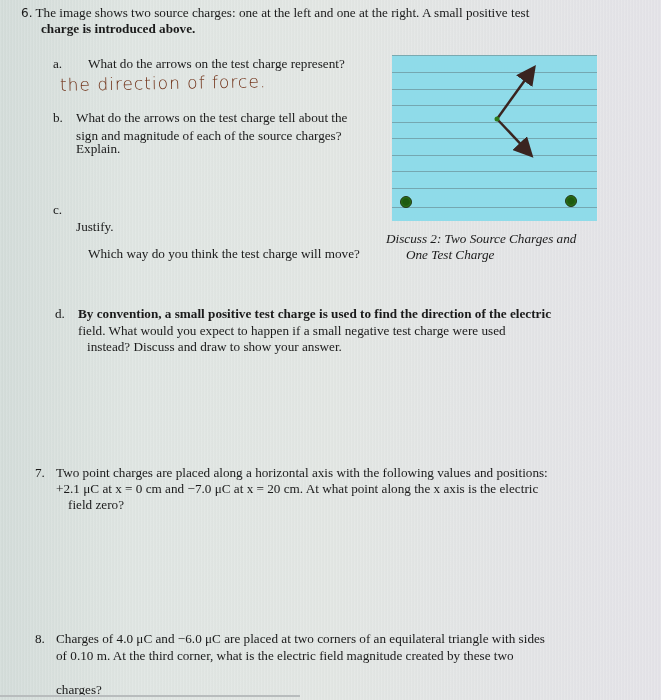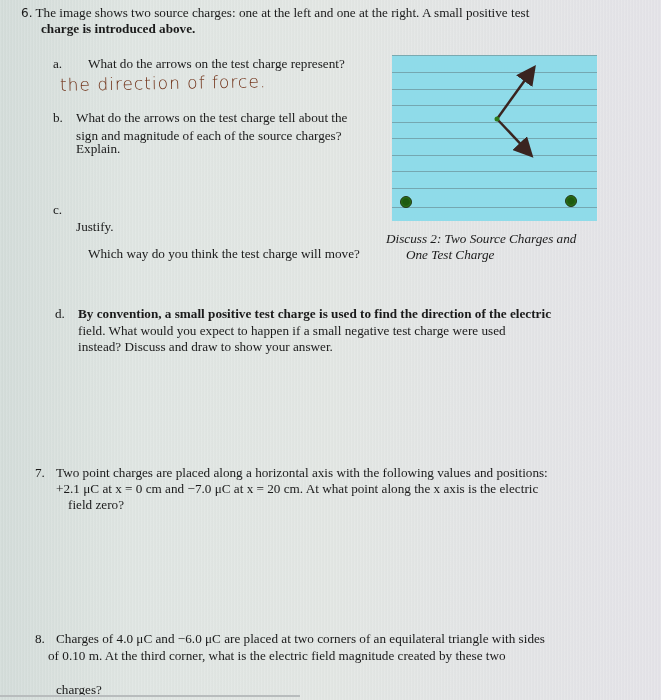--- a/index.html
+++ b/index.html
@@ -86,25 +86,25 @@
   <div class="charge" style="left:8px; top:140px;"></div>
   <div class="charge" style="left:173px; top:139px;"></div>
 </div>
 
 <div class="abs txt italic" style="left:386px; top:232px;">Discuss 2: Two Source Charges and</div>
 <div class="abs txt italic" style="left:386px; top:248px;margin-left:20px;">One Test Charge</div>
 
 <div class="abs txt" style="left:55px; top:307px;">d.</div>
 <div class="abs txt" style="left:78px; top:307px;font-weight:bold;">By convention, a small positive test charge is used to find the direction of the electric</div>
 <div class="abs txt" style="left:78px; top:324px;">field.  What would you expect to happen if a small negative test charge were used</div>
-<div class="abs txt" style="left:78px; top:340px;">instead? Discuss and draw to show your answer.</div>
+<div class="abs txt" style="left:87px; top:340px;">instead? Discuss and draw to show your answer.</div>
 
 <div class="abs txt" style="left:35px; top:466px;">7.</div>
 <div class="abs txt" style="left:56px; top:466px;">Two point charges are placed along a horizontal axis with the following values and positions:</div>
 <div class="abs txt" style="left:56px; top:482px;">+2.1 μC at x = 0 cm and −7.0 μC at x = 20 cm.  At what point along the x axis is the electric</div>
 <div class="abs txt" style="left:68px; top:498px;">field zero?</div>
 
 <div class="abs txt" style="left:35px; top:632px;">8.</div>
 <div class="abs txt" style="left:56px; top:632px;">Charges of 4.0 μC and −6.0 μC are placed at two corners of an equilateral triangle with sides</div>
-<div class="abs txt" style="left:48px; top:649px;">of 0.10 m.  At the third corner, what is the electric field magnitude created by these two</div>
+<div class="abs txt" style="left:56px; top:649px;">of 0.10 m.  At the third corner, what is the electric field magnitude created by these two</div>
 <div class="abs txt" style="left:56px; top:683px;">charges?</div>
 
 <div class="bottom-line"></div>
 
 </body></html>

